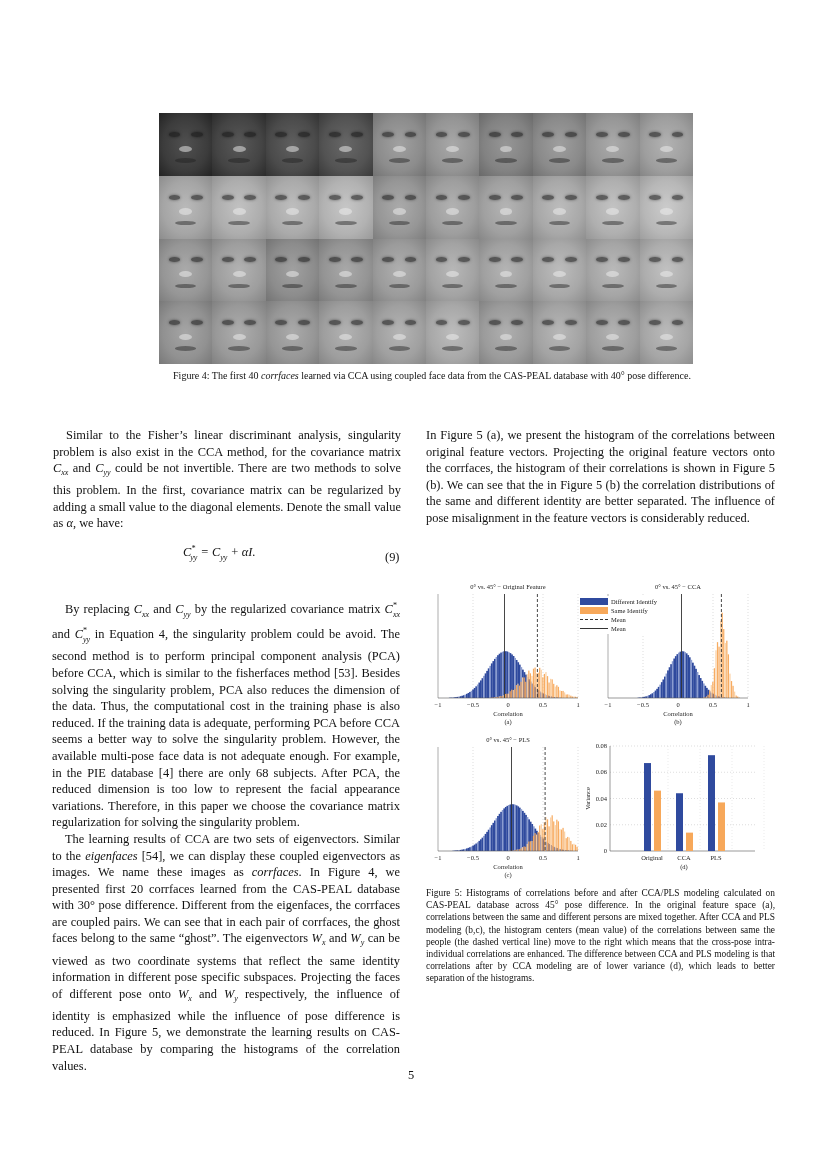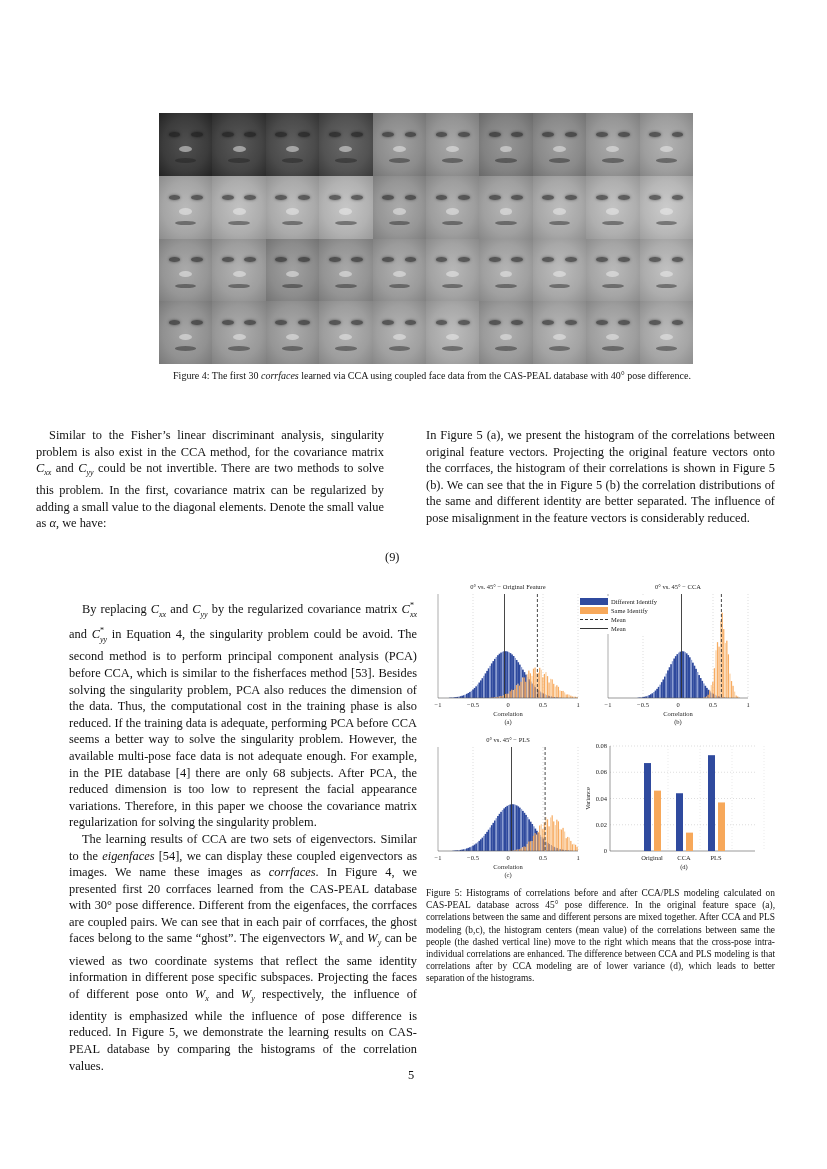--- a/index.html
+++ b/index.html
@@ -225,32 +225,33 @@
         <div class="mouth"></div>
       </div>
       <div class="half" style="background: radial-gradient(rgb(186, 186, 186) 0%, rgb(166, 166, 166) 60%, rgb(141, 141, 141) 100%);">
         <div class="nose"></div>
         <div class="mouth"></div>
       </div>
     </div>
   </div>
 
 <div class="abs caption" style="left:152px;top:370px;width:560px;text-align:center;">
-  <span>Figure 4: The first 30 </span><i>corrfaces</i><span> learned via CCA using coupled face data from the CAS-PEAL database with 40° pose difference.</span>
+  <span>Figure 4: The first 40 </span><i>corrfaces</i><span> learned via CCA using coupled face data from the CAS-PEAL database with 40° pose difference.</span>
 </div>
 
-<div class="abs col" style="left:36px;top:427px;width:348px;">
+<div class="abs col" style="left:53px;top:427px;width:348px;">
   <p class="indent" id="lp1">Similar to the Fisher’s linear discriminant analysis, singularity problem is also exist in the CCA method, for the covariance matrix <i>C</i><sub><i>xx</i></sub> and <i>C</i><sub><i>yy</i></sub> could be not invertible. There are two methods to solve this problem. In the first, covariance matrix can be regularized by adding a small value to the diagonal elements. Denote the small value as <i>α</i>, we have:</p>
 </div>
 
 <div class="abs" style="left:183px;top:540px;width:220px;">
+  <div class="eq">C<sup>*</sup><sub style="margin-left:-5px">yy</sub> = C<sub>yy</sub> + αI.</div>
   <div class="abs eqnum" style="left:202px;top:10px;">(9)</div>
 </div>
 
-<div class="abs col" style="left:69px;top:598px;width:348px;">
+<div class="abs col" style="left:52px;top:598px;width:348px;">
   <p class="indent" id="lp2">By replacing <i>C</i><sub><i>xx</i></sub> and <i>C</i><sub><i>yy</i></sub> by the regularized covariance matrix <i>C</i><sup>*</sup><sub style="margin-left:-4px"><i>xx</i></sub> and <i>C</i><sup>*</sup><sub style="margin-left:-4px"><i>yy</i></sub> in Equation 4, the singularity problem could be avoid. The second method is to perform principal component analysis (PCA) before CCA, which is similar to the fisherfaces method [53]. Besides solving the singularity problem, PCA also reduces the dimension of the data. Thus, the computational cost in the training phase is also reduced. If the training data is adequate, performing PCA before CCA seems a better way to solve the singularity problem. However, the available multi-pose face data is not adequate enough. For example, in the PIE database [4] there are only 68 subjects. After PCA, the reduced dimension is too low to represent the facial appearance variations. Therefore, in this paper we choose the covariance matrix regularization for solving the singularity problem.</p>
   <p class="indent"><span>The learning results of CCA are two sets of eigenvectors. Similar to the </span><i>eigenfaces</i><span> [54], we can display these coupled eigenvectors as images. We name these images as </span><i>corrfaces</i><span id="lp3c">. In Figure 4, we presented first 20 corrfaces learned from the CAS-PEAL database with 30° pose difference. Different from the eigenfaces, the corrfaces are coupled pairs. We can see that in each pair of corrfaces, the ghost faces belong to the same “ghost”. The eigenvectors <i>W</i><sub><i>x</i></sub> and <i>W</i><sub><i>y</i></sub> can be viewed as two coordinate systems that reflect the same identity information in different pose specific subspaces. Projecting the faces of different pose onto <i>W</i><sub><i>x</i></sub> and <i>W</i><sub><i>y</i></sub> respectively, the influence of identity is emphasized while the influence of pose difference is reduced. In Figure 5, we demonstrate the learning results on CAS-PEAL database by comparing the histograms of the correlation values.</span></p>
 </div>
 
 <div class="abs col" style="left:426px;top:427px;width:349px;">
   <p>In Figure 5 (a), we present the histogram of the correlations between original feature vectors. Projecting the original feature vectors onto the corrfaces, the histogram of their correlations is shown in Figure 5 (b). We can see that the in Figure 5 (b) the correlation distributions of the same and different identity are better separated. The influence of pose misalignment in the feature vectors is considerably reduced.</p>
 </div>
 
 <div class="abs" style="left:430px;top:580px;width:350px;height:300px;">
   <div id="chartA" class="abs" style="left:0;top:0;width:160px;height:150px;">

